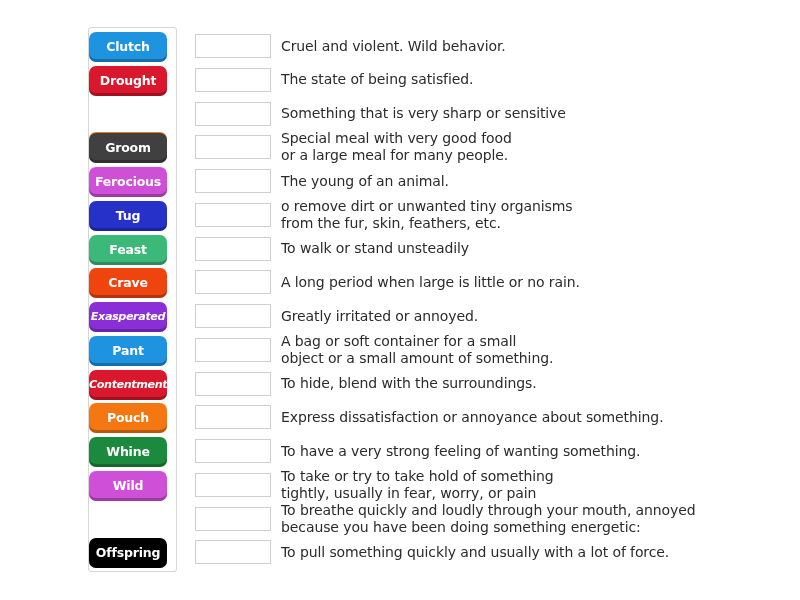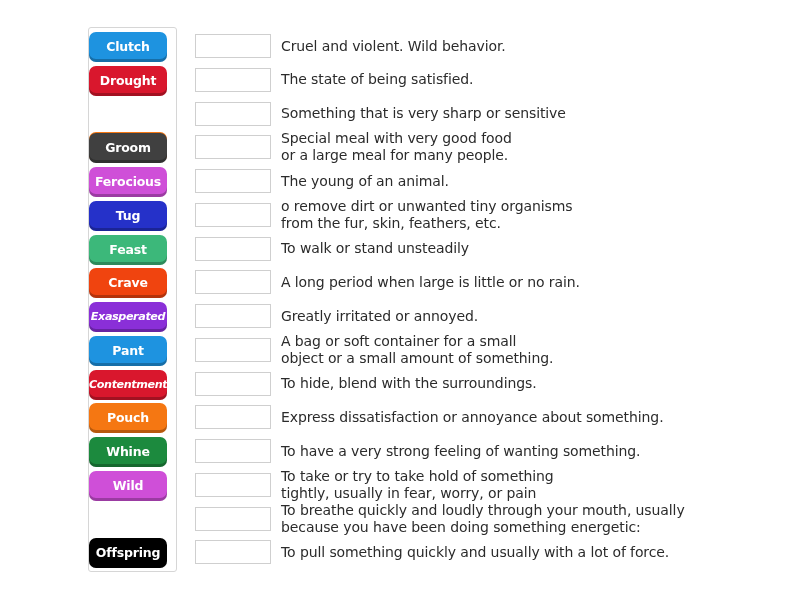--- a/index.html
+++ b/index.html
@@ -94,20 +94,20 @@
       <div class="slot"></div>
       <div class="clue">To have a very strong feeling of wanting something.</div>
     </div>
     <div class="row" style="top: 469.75px;">
       <div class="slot"></div>
       <div class="clue">To take or try to take hold of something
 tightly, usually in fear, worry, or pain</div>
     </div>
     <div class="row" style="top: 503.5px;">
       <div class="slot"></div>
-      <div class="clue">To breathe quickly and loudly through your mouth, usually
+      <div class="clue">To breathe quickly and loudly through your mouth, annoyed
 because you have been doing something energetic:</div>
     </div>
     <div class="row" style="top: 537.25px;">
       <div class="slot"></div>
       <div class="clue">To pull something quickly and usually with a lot of force.</div>
     </div>
   </div>
 
 </body></html>

